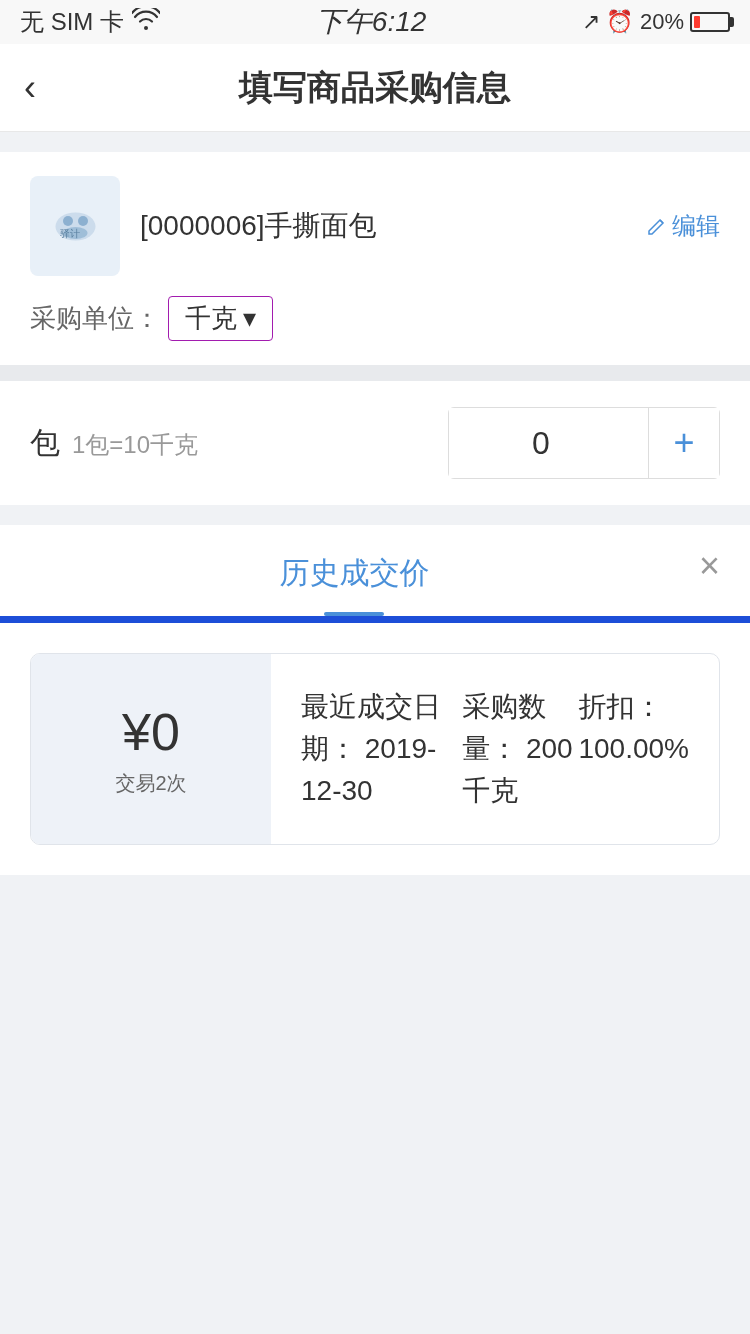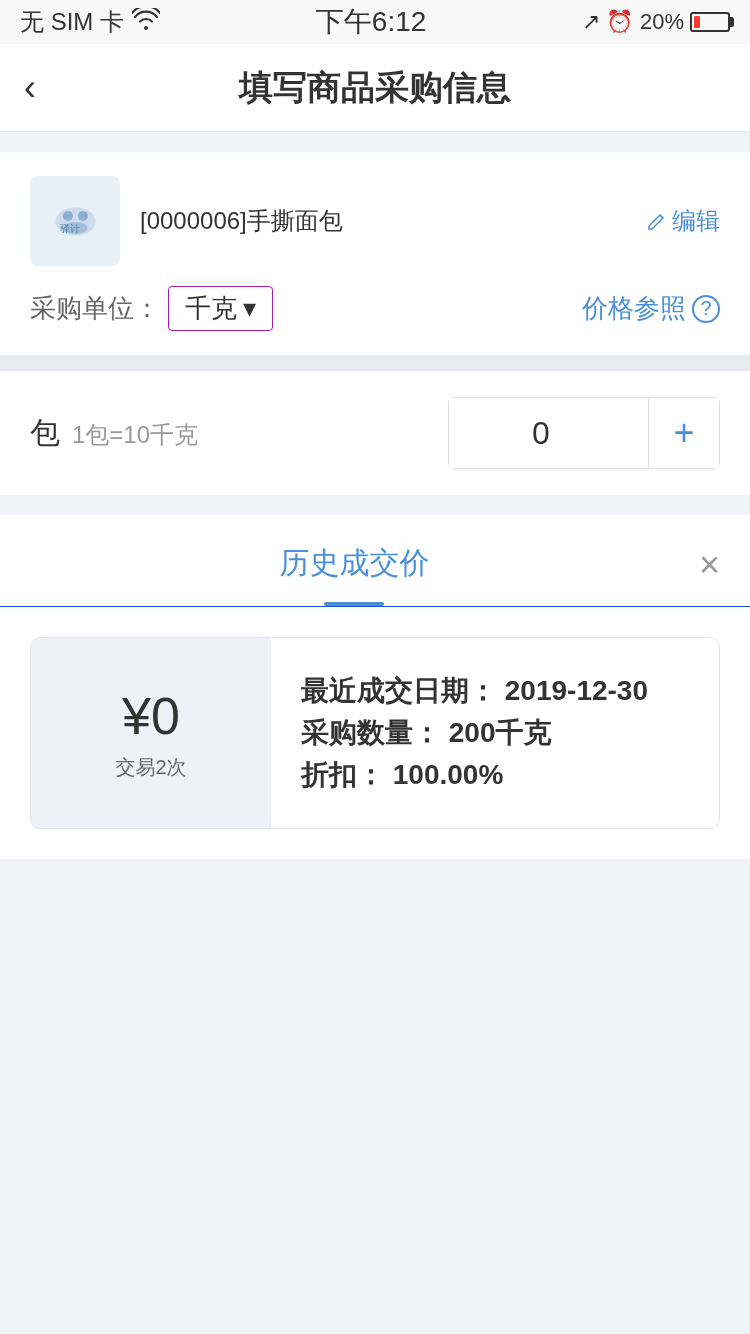--- a/index.html
+++ b/index.html
@@ -19,21 +19,21 @@
       height: 44px;
       background: #f8f8f8;
       display: flex;
       align-items: center;
       justify-content: space-between;
       padding: 0 20px;
       font-size: 24px;
       color: #333;
     }
     .status-left { display: flex; align-items: center; gap: 8px; }
-    .status-center { font-size: 28px; font-weight: 500; }
+    .status-center { font-size: 28px; font-weight: 500; font-style: italic; }
     .status-right { display: flex; align-items: center; gap: 6px; font-size: 22px; }
     .battery {
       width: 40px; height: 20px;
       border: 2px solid #333;
       border-radius: 3px;
       position: relative;
       display: flex;
       align-items: center;
       padding: 2px;
     }
@@ -91,31 +91,31 @@
       justify-content: space-between;
       margin-bottom: 20px;
     }
     .product-left {
       display: flex;
       align-items: center;
       gap: 20px;
     }
     .product-icon {
       width: 90px;
-      height: 90px;
+      height: 100px;
       background: #e8f0f8;
       border-radius: 8px;
       display: flex;
       align-items: center;
       justify-content: center;
       color: #8cb0d0;
       font-size: 32px;
     }
     .product-name {
-      font-size: 24px;
+      font-size: 28px;
       font-weight: 500;
       color: #333;
     }
     .edit-btn {
       color: #4a90d9;
       font-size: 24px;
       display: flex;
       align-items: center;
       gap: 4px;
       cursor: pointer;
@@ -215,22 +215,22 @@
       justify-content: center;
     }
 
     
     .tabs-container {
       background: #fff;
       margin-top: 20px;
     }
     .tabs-header {
       display: flex;
-      align-items: flex-end;
-      border-bottom: 1px solid #1d4ed8;
+      align-items: flex-start;
+      border-bottom: 7px solid #1d4ed8;
       padding: 0 30px;
       position: relative;
     }
     .tab-item {
       flex: 1;
       text-align: center;
       padding: 28px 0 22px;
       font-size: 30px;
       color: #999;
       cursor: pointer;
@@ -283,22 +283,21 @@
     }
     .history-count {
       font-size: 20px;
       color: #666;
       margin-top: 8px;
     }
     .history-right {
       flex: 1;
       padding: 32px 30px;
       display: flex;
-      flex-direction: column;
-      font-weight: bold;
+      flex-direction: row;
     }
     .history-detail {
       font-size: 28px;
       color: #333;
       line-height: 1.5;
     }
   </style>
 </head>
 <body>
 
@@ -352,24 +351,20 @@
       <span>编辑</span>
     </div>
   </div>
   <div class="product-footer">
     <div class="unit-label">
       <span>采购单位：</span>
       <div class="unit-selector">
         <span>千克</span>
         <span>▾</span>
       </div>
-    </div>
-    <div class="price-ref">
-      <span>价格参照</span>
-      <span style="width:28px;height:28px;border:2px solid #4a90d9;border-radius:50%;display:inline-flex;align-items:center;justify-content:center;font-size:20px;">?</span>
     </div>
   </div>
 </div>
 
 <div class="divider-thick"></div>
 
 <div class="quantity-row">
   <div class="quantity-label">
     <span class="qty-unit">包</span>
     <span class="qty-hint">1包=10千克</span>

